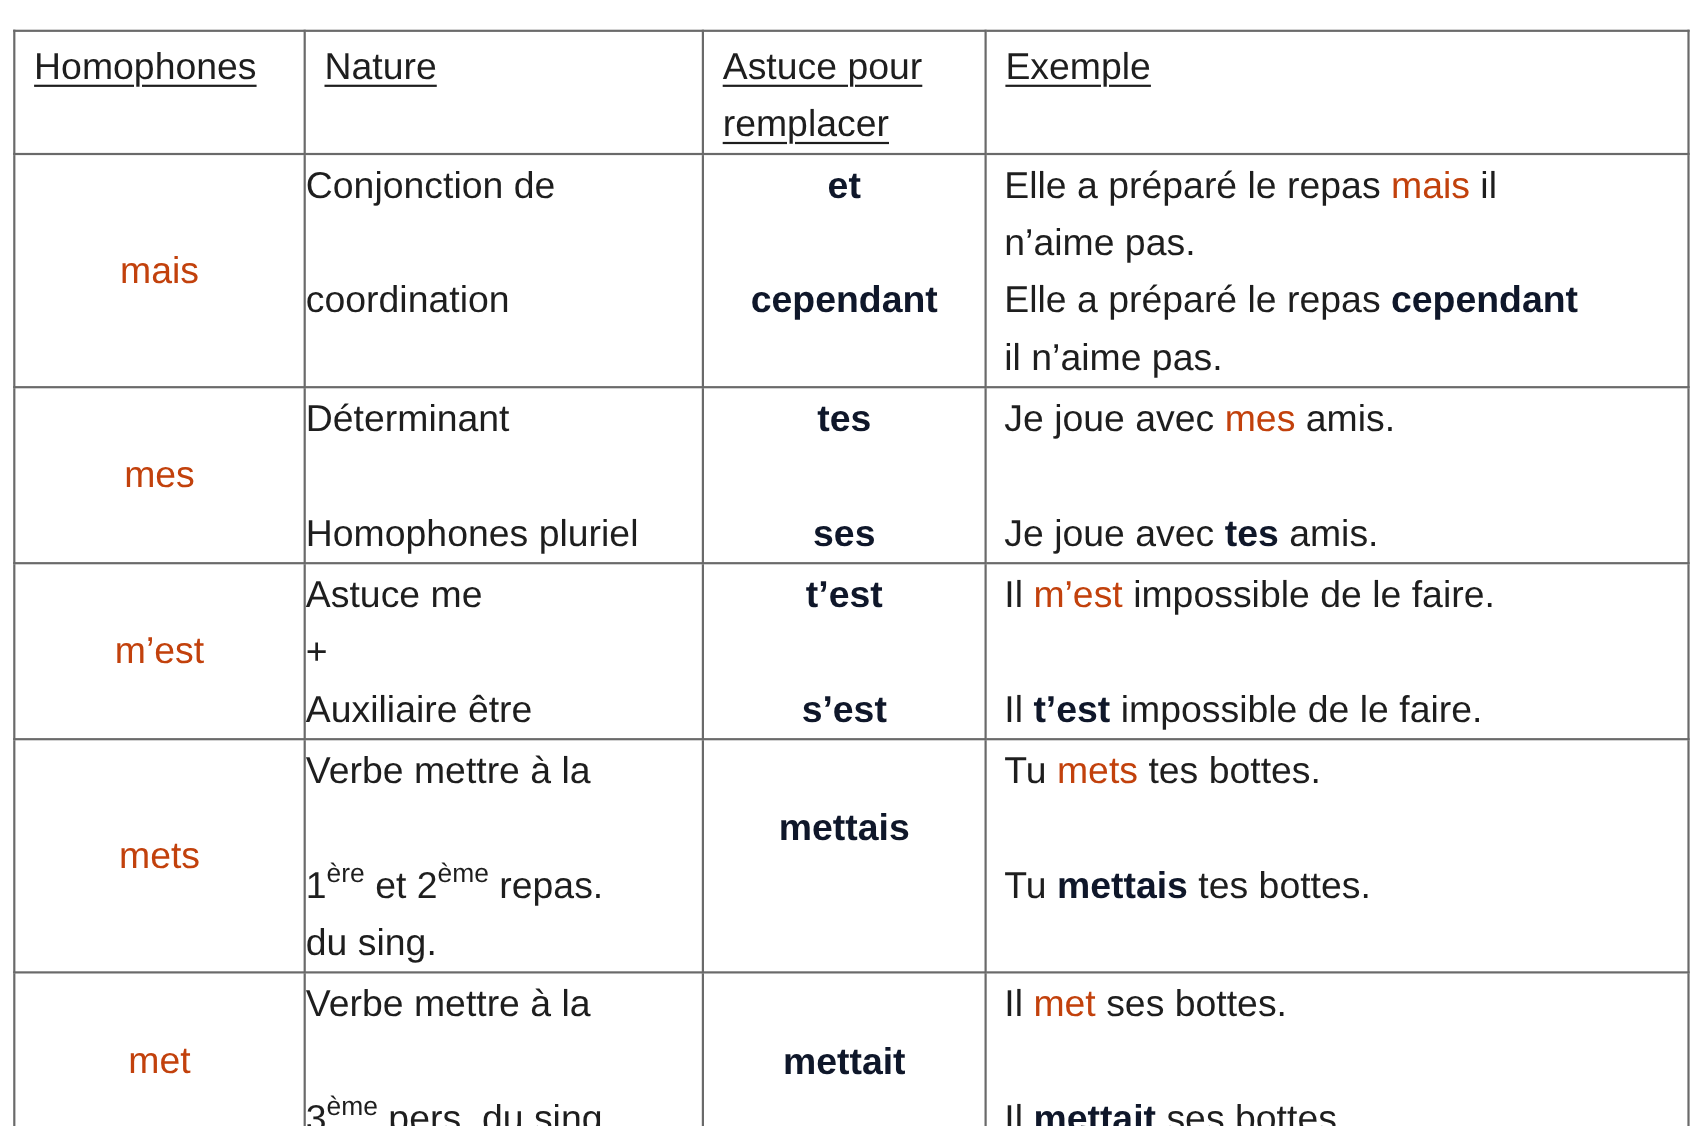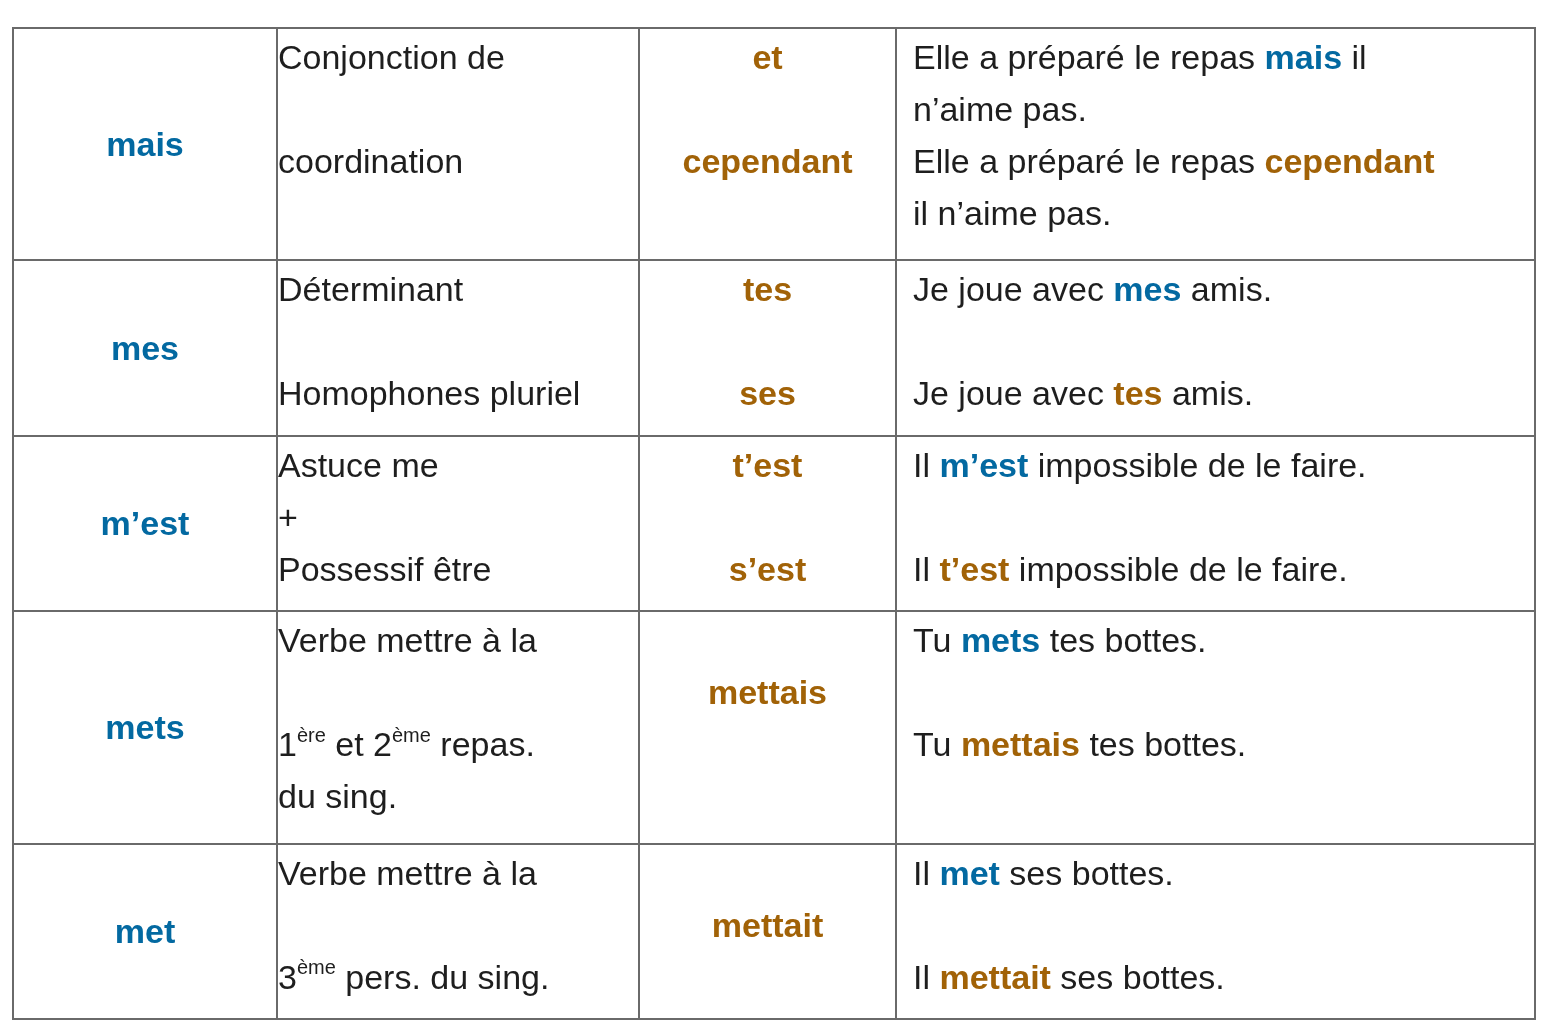--- a/index.html
+++ b/index.html
@@ -32,36 +32,51 @@
       line-height: 52px;
     }
     .tbl tr.head td { padding: 6px 0 0 17px; text-align: left; }
     .head-text { text-decoration: underline; text-underline-offset: 5px; text-decoration-thickness: 2px; }
     .c-homo { text-align: center; vertical-align: middle !important; font-weight: bold; }
     .c-nature { }
     .c-tip { text-align: center; font-weight: bold; }
     .c-ex { text-align: left; padding-left: 16px !important; }
     .cell-inner { padding-top: 2px; }
     .line { display: block; height: 52px; white-space: nowrap; }
-    .red { color: #0369a1; font-weight: bold; margin-top: 17px; }
-    .green { color: #a16207; font-weight: bold; }
-    sup { font-size: 20px; line-height: 0; position: relative; top: -2px; }
+    .red { color: #c2410c; font-weight: normal; margin-top: 17px; }
+    .green { color: #0f172a; font-weight: bold; }
+    sup { font-size: 24px; line-height: 0; position: relative; top: -2px; }
   </style>
 </head>
 <body>
 
 <table class="tbl">
   <colgroup>
     <col style="width:264px">
     <col style="width:362px">
     <col style="width:257px">
     <col style="width:639px">
   </colgroup>
 
   <tbody>
+      <tr class="head" style="height:104px">
+    <td style="padding-left:17px">
+      <span class="head-text">Homophones</span>
+    </td>
+    <td>
+      <span class="head-text">Nature</span>
+    </td>
+    <td>
+      <span class="line"><span class="head-text">Astuce pour</span></span>
+      <span class="line"><span class="head-text">remplacer</span></span>
+    </td>
+    <td>
+      <span class="head-text">Exemple</span>
+    </td>
+  </tr>
 
   <tr style="height:209px">
     <td class="c-homo red">
       <span>mais</span>
     </td>
     <td class="c-nature">
       <div class="cell-inner">
         <span class="line">Conjonction de</span>
         <span class="line"></span>
         <span class="line">coordination</span>
@@ -112,21 +127,21 @@
   </tr>
 
   <tr style="height:158px">
     <td class="c-homo red">
       <span>m’est</span>
     </td>
     <td class="c-nature">
       <div class="cell-inner">
         <span class="line">Astuce me</span>
         <span class="line">+</span>
-        <span class="line">Possessif être</span>
+        <span class="line">Auxiliaire être</span>
       </div>
     </td>
     <td class="c-tip green">
       <div class="cell-inner">
         <span class="line">t’est</span>
         <span class="line"></span>
         <span class="line">s’est</span>
       </div>
     </td>
     <td class="c-ex">

